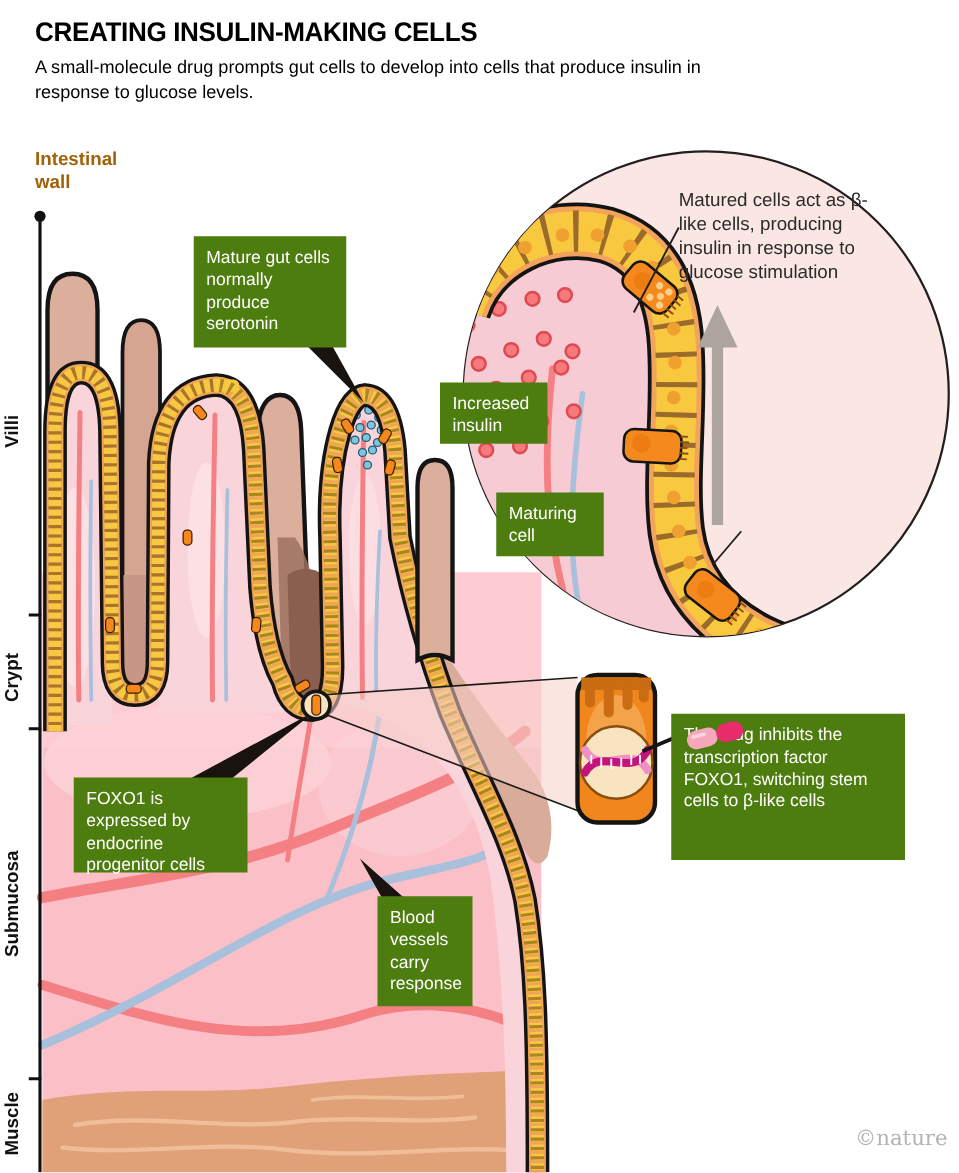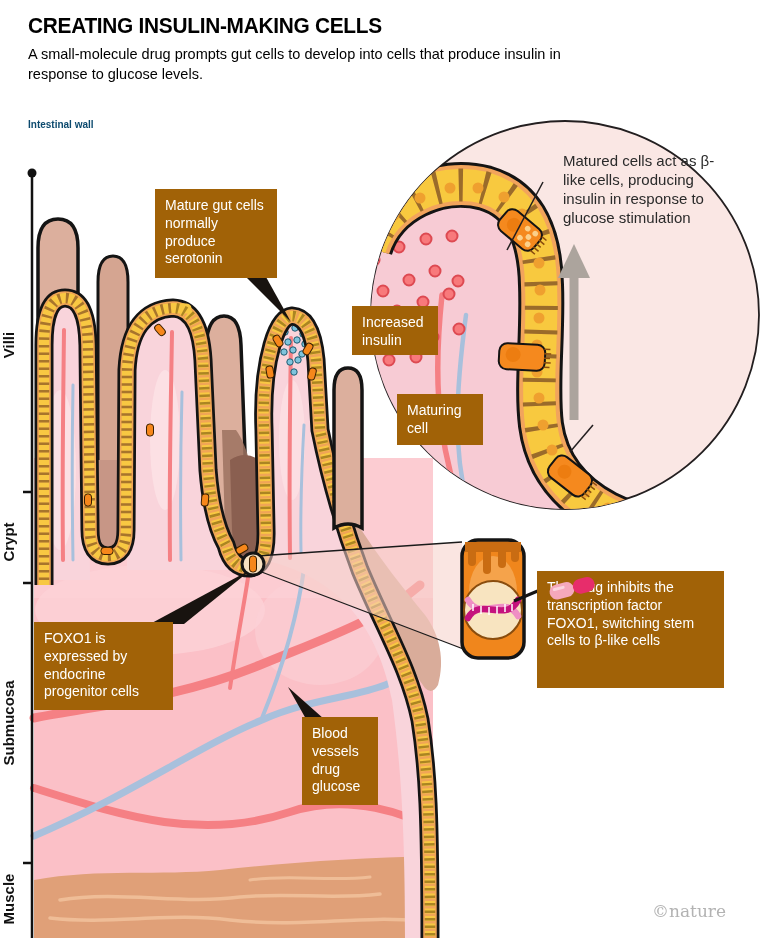--- a/index.html
+++ b/index.html
@@ -2,25 +2,25 @@
 <html><head>
 <meta charset="utf-8">
 <style>
   html,body{margin:0;padding:0;background:#fff;}
   #stage{position:relative;width:767px;height:938px;background:#ffffff;overflow:hidden;
          font-family:"Liberation Sans",sans-serif;color:#1a1a1a;}
   #art{position:absolute;left:0;top:0;}
   .hdr-title{position:absolute;left:28px;top:14px;font-size:21.5px;font-weight:700;
              letter-spacing:-0.3px;color:#000;transform:scaleX(0.97);transform-origin:left;}
   .hdr-sub{position:absolute;left:28px;top:44px;width:592px;font-size:14.5px;line-height:1.4;color:#000000;}
-  .wall-label{position:absolute;left:28px;top:119px;width:78px;font-size:10px;font-weight:700;line-height:1.22;color:#0c4a6e;}
-  .callout{position:absolute;background:#a16207;color:#fff;font-size:14px;line-height:1.27;
+  .wall-label{position:absolute;left:28px;top:119px;width:78px;font-size:15px;font-weight:700;line-height:1.22;color:#a16207;}
+  .callout{position:absolute;background:#4d7c0f;color:#fff;font-size:14px;line-height:1.27;
            padding:8px 10px;box-sizing:border-box;}
-  .inset-text{position:absolute;font-size:15px;line-height:1.27;color:#2a2a2a;margin-left:20px;}
-  .credit{position:absolute;left:652px;top:901px;font-family:"DejaVu Serif",serif;
+  .inset-text{position:absolute;font-size:15px;line-height:1.27;color:#2a2a2a;}
+  .credit{position:absolute;left:684px;top:901px;font-family:"DejaVu Serif",serif;
           font-size:17px;color:#b3b3b3;}
   .pill-wrap{position:absolute;left:6px;top:1px;}
 </style>
 </head>
 <body>
 
 <div id="stage">
 
   <svg id="art" width="767" height="938" viewBox="0 0 767 938">
     <defs>
@@ -254,26 +254,26 @@
   </div>
 
   <div class="callout" style="left:397px;top:394px;width:86px;height:51px;">
     <span>Maturing cell</span>
   </div>
 
   <div class="callout" style="left:352px;top:306px;width:86px;height:49px;">
     <span>Increased insulin</span>
   </div>
 
-  <div class="callout" style="left:34px;top:622px;width:139px;height:88px;">
+  <div class="callout" style="left:59px;top:622px;width:139px;height:76px;">
     <span>FOXO1 is expressed by endocrine progenitor cells</span>
   </div>
 
   <div class="callout" style="left:302px;top:717px;width:76px;height:88px;">
-    <span>Blood vessels drug glucose</span>
+    <span>Blood vessels carry response</span>
   </div>
 
   <div class="callout" style="left:537px;top:571px;width:187px;height:117px;">
     <span class="pill-wrap">
       <svg width="60" height="32" viewBox="0 0 60 32">
         <g transform="rotate(-14 28 16)">
           <rect x="6" y="9" width="25" height="15" rx="7.5" fill="#F5A8BC"></rect>
           <rect x="30" y="9" width="22" height="15" rx="7.5" fill="#E72D6B"></rect>
           <rect x="10" y="12" width="12" height="3" rx="1.5" fill="#FBD4DE"></rect>
         </g>

